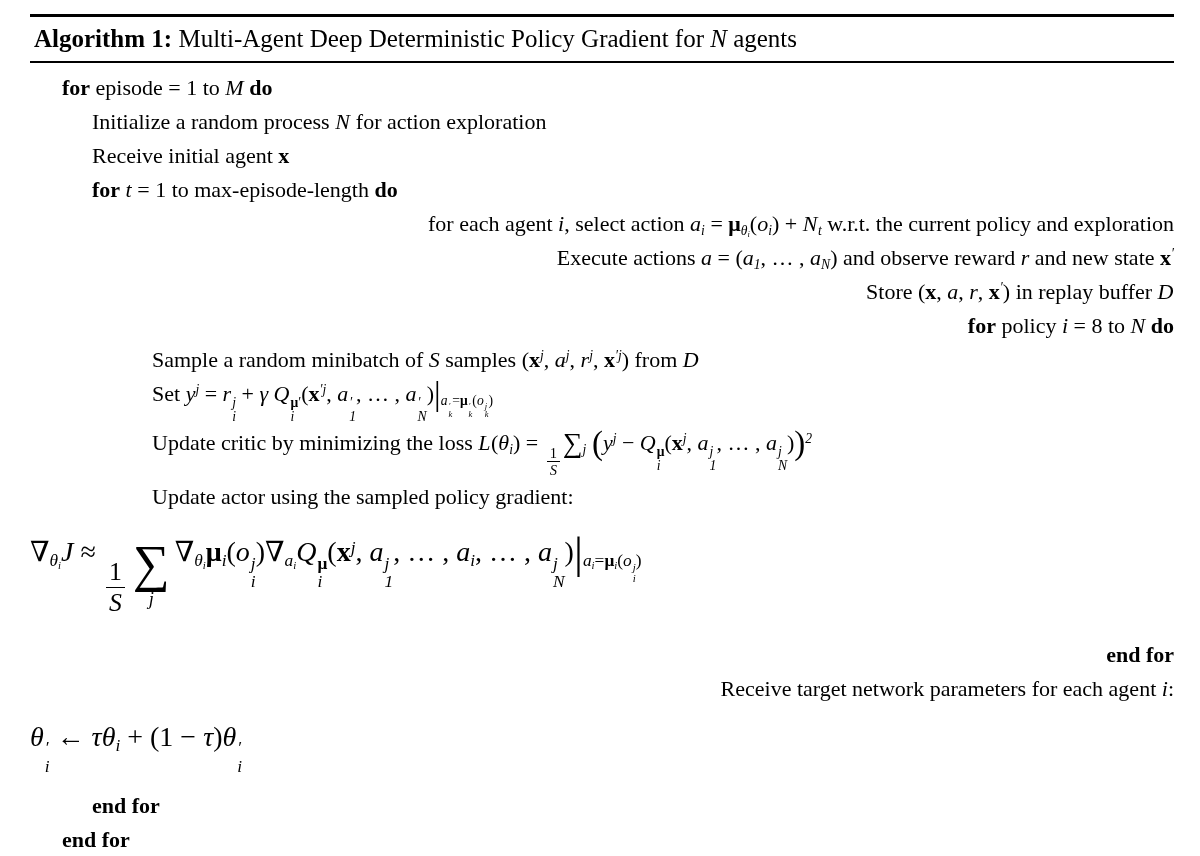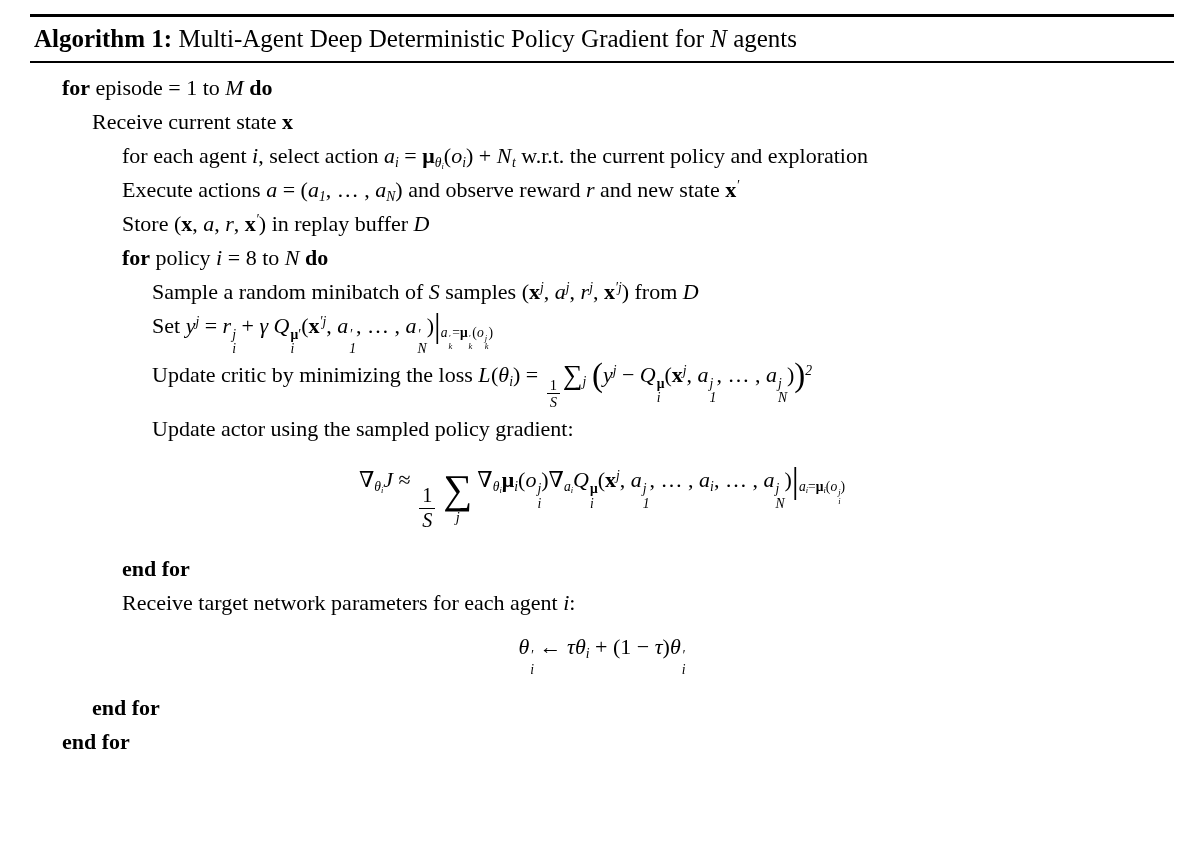--- a/index.html
+++ b/index.html
@@ -7,23 +7,23 @@
        font-family:"Liberation Serif","DejaVu Serif",serif;}
   .page{box-sizing:border-box;width:1200px;height:856px;padding:14px 26px 0 30px;}
   .rule{background:#000;}
   .rule-top{height:3px;}
   .rule-mid{height:2px;}
   .algo-title{font-size:25px;padding:7px 0 7px 4px;line-height:1.2;white-space:pre-wrap;}
   .algo-body{padding:8px 0 10px 0;font-size:22px;}
   .line{line-height:32px;padding:1px 0;white-space:pre-wrap;}
   .ind1{padding-left:32px;}
   .ind2{padding-left:62px;}
-  .ind3{padding-left:92px;}
+  .ind3{padding-left:92px;text-align:right;}
   .ind4{padding-left:122px;}
-  .display-eq{text-align:center;padding:20px 0;font-size:22px;line-height:1.3;white-space:pre-wrap;}
+  .display-eq{text-align:left;padding:20px 0;font-size:28px;line-height:1.3;white-space:pre-wrap;}
   .eq-small{padding:13px 0;}
   .b{font-weight:bold;}
   .i{font-style:italic;}
   .cal{font-style:italic;letter-spacing:0.5px;}
   .big{font-size:1.5em;line-height:0;vertical-align:-0.13em;}
   .tall{font-size:1.6em;line-height:0;vertical-align:-0.15em;}
   .mid{font-size:1.25em;line-height:0;vertical-align:-0.08em;}
   .sub{font-size:0.62em;vertical-align:-0.28em;line-height:0;}
   .sup{font-size:0.62em;vertical-align:0.48em;line-height:0;}
   .ss{display:inline-flex;flex-direction:column;align-items:flex-start;
@@ -41,21 +41,23 @@
 </style>
 </head>
 <body>
 
 <div class="page">
   <div class="rule rule-top"></div>
   <div class="algo-title"><span class="tok"><span class="b">Algorithm 1:</span></span><span class="tok"><span> Multi-Agent Deep Deterministic Policy Gradient for </span></span><span class="tok"><span class="i">N</span></span><span class="tok"><span> agents</span></span></div>
   <div class="rule rule-mid"></div>
   <div class="algo-body">
       <div class="line ind1"><span class="tok"><span class="b">for</span></span><span class="tok"><span> episode = 1 to </span></span><span class="tok"><span class="i">M</span></span><span class="tok"><span> </span></span><span class="tok"><span class="b">do</span></span></div>
-      <div class="line ind2"><span class="tok"><span>Receive current state </span></span><span class="tok"><span class="b">x</span></span></div>
+      <div class="line ind2"><span class="tok"><span>Initialize a random process </span></span><span class="tok"><span class="cal">N</span></span><span class="tok"><span> for action exploration</span></span></div>
+      <div class="line ind2"><span class="tok"><span>Receive initial agent </span></span><span class="tok"><span class="b">x</span></span></div>
+      <div class="line ind2"><span class="tok"><span class="b">for</span></span><span class="tok"><span> </span></span><span class="tok"><span class="i">t</span></span><span class="tok"><span> = 1 to max-episode-length </span></span><span class="tok"><span class="b">do</span></span></div>
       <div class="line ind3"><span class="tok"><span>for each agent </span></span><span class="tok"><span class="i">i</span></span><span class="tok"><span>, select action </span></span><span class="tok"><span class="i">a</span><span class="sub i">i</span></span><span class="tok"><span> = </span></span><span class="tok"><span class="b">μ</span><span class="sub"><span class="tok"><span class="i">θ</span><span class="sub i">i</span></span></span></span><span class="tok"><span>(</span></span><span class="tok"><span class="i">o</span><span class="sub i">i</span></span><span class="tok"><span>) + </span></span><span class="tok"><span class="cal">N</span><span class="sub i">t</span></span><span class="tok"><span> w.r.t. the current policy and exploration</span></span></div>
       <div class="line ind3"><span class="tok"><span>Execute actions </span></span><span class="tok"><span class="i">a</span></span><span class="tok"><span> = (</span></span><span class="tok"><span class="i">a</span><span class="sub i">1</span></span><span class="tok"><span>, … , </span></span><span class="tok"><span class="i">a</span><span class="sub i">N</span></span><span class="tok"><span>) and observe reward </span></span><span class="tok"><span class="i">r</span></span><span class="tok"><span> and new state </span></span><span class="tok"><span class="b">x</span><span class="sup i">′</span></span></div>
       <div class="line ind3"><span class="tok"><span>Store (</span></span><span class="tok"><span class="b">x</span></span><span class="tok"><span>, </span></span><span class="tok"><span class="i">a</span></span><span class="tok"><span>, </span></span><span class="tok"><span class="i">r</span></span><span class="tok"><span>, </span></span><span class="tok"><span class="b">x</span><span class="sup i">′</span></span><span class="tok"><span>) in replay buffer </span></span><span class="tok"><span class="cal">D</span></span></div>
       <div class="line ind3"><span class="tok"><span class="b">for</span></span><span class="tok"><span> policy </span></span><span class="tok"><span class="i">i</span></span><span class="tok"><span> = 8 to </span></span><span class="tok"><span class="i">N</span></span><span class="tok"><span> </span></span><span class="tok"><span class="b">do</span></span></div>
       <div class="line ind4"><span class="tok"><span>Sample a random minibatch of </span></span><span class="tok"><span class="i">S</span></span><span class="tok"><span> samples (</span></span><span class="tok"><span class="b">x</span><span class="sup i">j</span></span><span class="tok"><span>, </span></span><span class="tok"><span class="i">a</span><span class="sup i">j</span></span><span class="tok"><span>, </span></span><span class="tok"><span class="i">r</span><span class="sup i">j</span></span><span class="tok"><span>, </span></span><span class="tok"><span class="b">x</span><span class="sup i">′j</span></span><span class="tok"><span>) from </span></span><span class="tok"><span class="cal">D</span></span></div>
       <div class="line ind4"><span class="tok"><span>Set </span></span><span class="tok"><span class="i">y</span><span class="sup i">j</span></span><span class="tok"><span> = </span></span><span class="tok"><span class="i">r</span><span class="ss"><span class="ssr i">j</span><span class="ssr i">i</span></span></span><span class="tok"><span> + </span></span><span class="tok"><span class="i">γ</span></span><span class="tok"><span> </span></span><span class="tok"><span class="i">Q</span><span class="ss"><span class="ssr"><span class="tok"><span class="b">μ</span></span><span class="tok"><span>′</span></span></span><span class="ssr i">i</span></span></span><span class="tok"><span>(</span></span><span class="tok"><span class="b">x</span><span class="sup i">′j</span></span><span class="tok"><span>, </span></span><span class="tok"><span class="i">a</span><span class="ss"><span class="ssr i">′</span><span class="ssr i">1</span></span></span><span class="tok"><span>, … , </span></span><span class="tok"><span class="i">a</span><span class="ss"><span class="ssr i">′</span><span class="ssr i">N</span></span></span><span class="tok"><span>)</span></span><span class="tok"><span class="big">|</span><span class="sub"><span class="tok"><span class="i">a</span><span class="ss"><span class="ssr i">′</span><span class="ssr i">k</span></span></span><span class="tok"><span>=</span></span><span class="tok"><span class="b">μ</span><span class="ss"><span class="ssr i">′</span><span class="ssr i">k</span></span></span><span class="tok"><span>(</span></span><span class="tok"><span class="i">o</span><span class="ss"><span class="ssr i">j</span><span class="ssr i">k</span></span></span><span class="tok"><span>)</span></span></span></span></div>
       <div class="line ind4"><span class="tok"><span>Update critic by minimizing the loss </span></span><span class="tok"><span class="cal">L</span></span><span class="tok"><span>(</span></span><span class="tok"><span class="i">θ</span><span class="sub i">i</span></span><span class="tok"><span>) = </span></span><span class="frac"><span class="fnum">1</span><span class="fden">S</span></span><span class="tok"><span class="mid">∑</span><span class="sub"><span class="tok"><span class="i">j</span></span></span></span><span class="tok"><span> </span></span><span class="tok"><span class="big">(</span></span><span class="tok"><span class="i">y</span><span class="sup i">j</span></span><span class="tok"><span> − </span></span><span class="tok"><span class="i">Q</span><span class="ss"><span class="ssr"><span class="tok"><span class="b">μ</span></span></span><span class="ssr i">i</span></span></span><span class="tok"><span>(</span></span><span class="tok"><span class="b">x</span><span class="sup i">j</span></span><span class="tok"><span>, </span></span><span class="tok"><span class="i">a</span><span class="ss"><span class="ssr i">j</span><span class="ssr i">1</span></span></span><span class="tok"><span>, … , </span></span><span class="tok"><span class="i">a</span><span class="ss"><span class="ssr i">j</span><span class="ssr i">N</span></span></span><span class="tok"><span>)</span></span><span class="tok"><span class="big">)</span><span class="sup i">2</span></span></div>
       <div class="line ind4"><span class="tok"><span>Update actor using the sampled policy gradient:</span></span></div>
       <div class="display-eq"><span class="tok"><span>∇</span><span class="sub"><span class="tok"><span class="i">θ</span><span class="sub i">i</span></span></span></span><span class="tok"><span class="i">J</span></span><span class="tok"><span> ≈ </span></span><span class="frac dfrac"><span class="fnum">1</span><span class="fden">S</span></span><span class="dsum"><span class="dsum-sym">∑</span><span class="dsum-sub">j</span></span><span class="tok"><span>∇</span><span class="sub"><span class="tok"><span class="i">θ</span><span class="sub i">i</span></span></span></span><span class="tok"><span class="b">μ</span><span class="sub i">i</span></span><span class="tok"><span>(</span></span><span class="tok"><span class="i">o</span><span class="ss"><span class="ssr i">j</span><span class="ssr i">i</span></span></span><span class="tok"><span>)</span></span><span class="tok"><span>∇</span><span class="sub"><span class="tok"><span class="i">a</span><span class="sub i">i</span></span></span></span><span class="tok"><span class="i">Q</span><span class="ss"><span class="ssr"><span class="tok"><span class="b">μ</span></span></span><span class="ssr i">i</span></span></span><span class="tok"><span>(</span></span><span class="tok"><span class="b">x</span><span class="sup i">j</span></span><span class="tok"><span>, </span></span><span class="tok"><span class="i">a</span><span class="ss"><span class="ssr i">j</span><span class="ssr i">1</span></span></span><span class="tok"><span>, … , </span></span><span class="tok"><span class="i">a</span><span class="sub i">i</span></span><span class="tok"><span>, … , </span></span><span class="tok"><span class="i">a</span><span class="ss"><span class="ssr i">j</span><span class="ssr i">N</span></span></span><span class="tok"><span>)</span></span><span class="tok"><span class="tall">|</span><span class="sub"><span class="tok"><span class="i">a</span><span class="sub i">i</span></span><span class="tok"><span>=</span></span><span class="tok"><span class="b">μ</span><span class="sub i">i</span></span><span class="tok"><span>(</span></span><span class="tok"><span class="i">o</span><span class="ss"><span class="ssr i">j</span><span class="ssr i">i</span></span></span><span class="tok"><span>)</span></span></span></span></div>
       <div class="line ind3"><span class="tok"><span class="b">end for</span></span></div>

